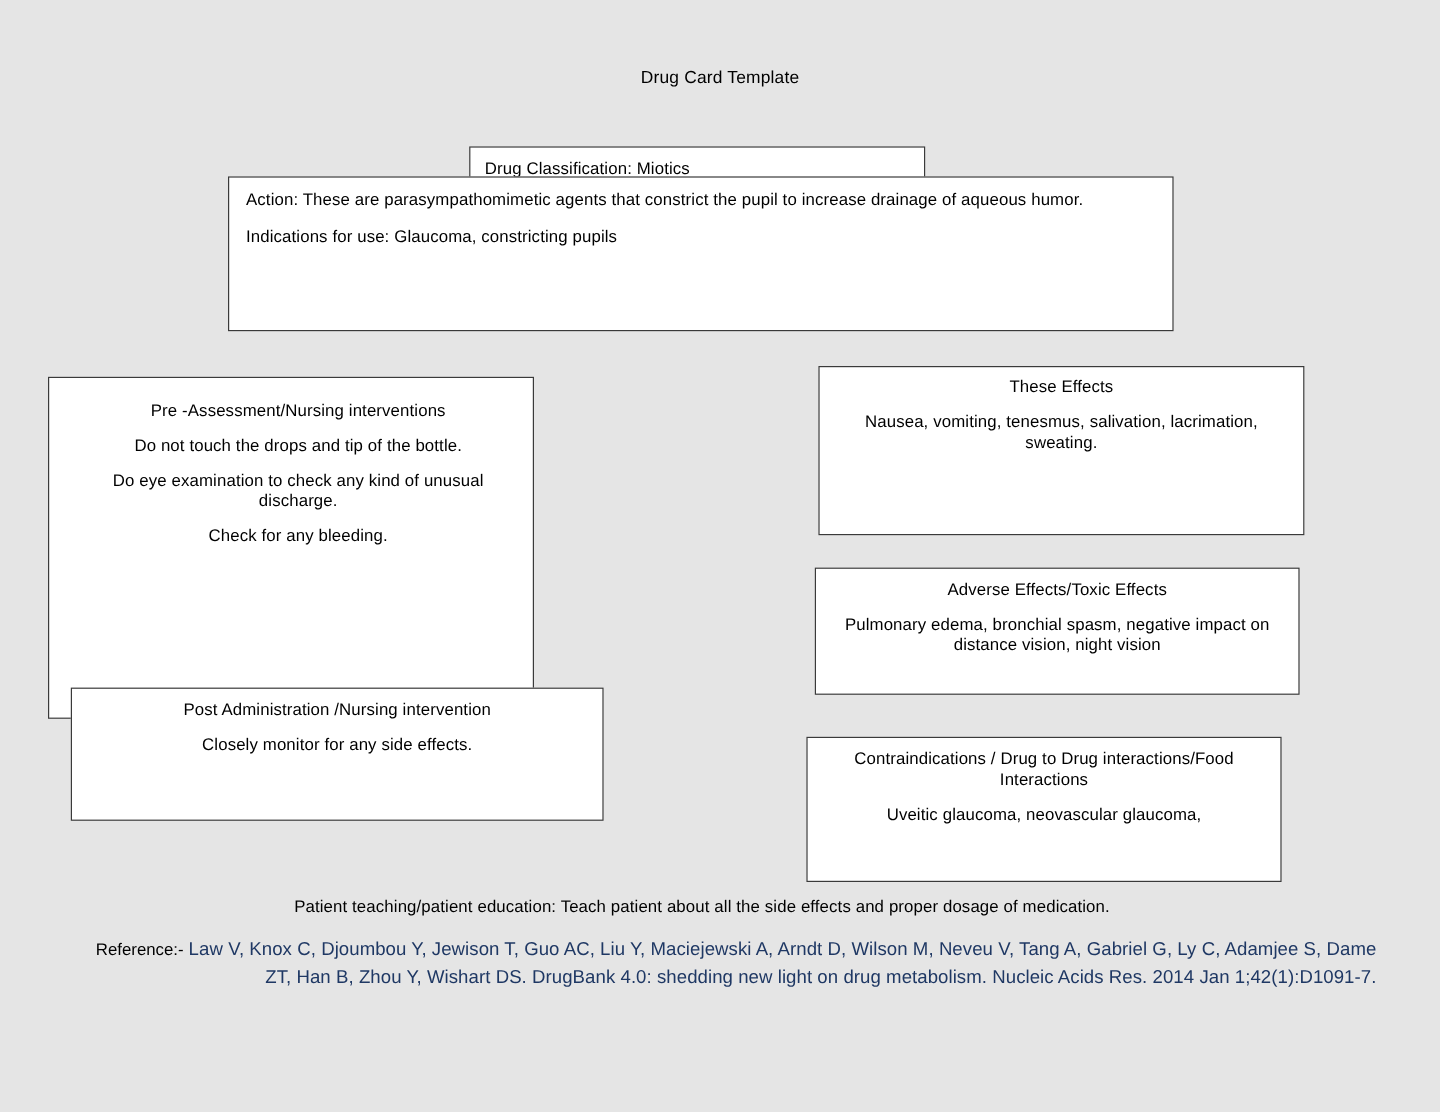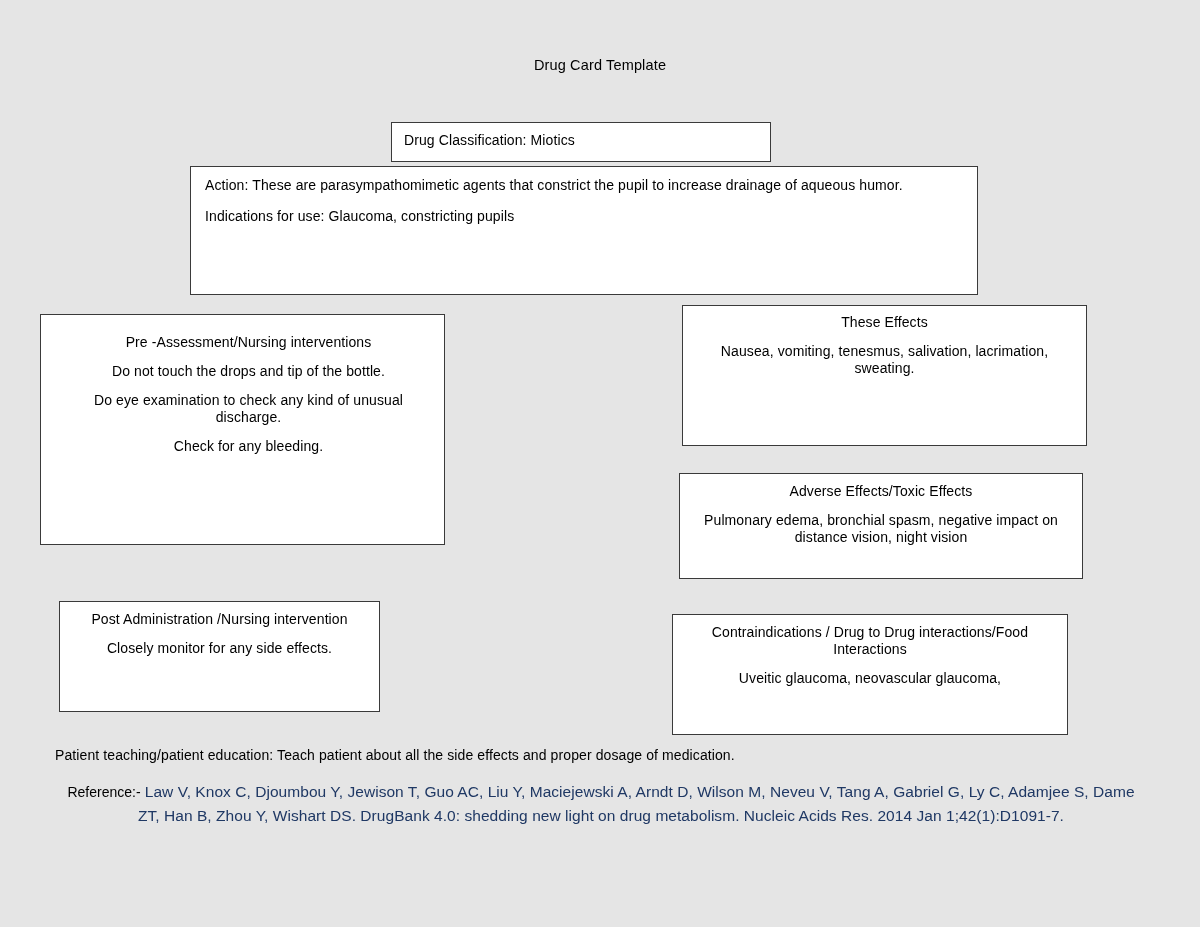--- a/index.html
+++ b/index.html
@@ -45,55 +45,55 @@
     color: #000000;
     margin: 0 0 18px 0;
   }
   .para:last-child { margin-bottom: 0; }
   .centered { text-align: center; }
   .left { text-align: left; }
 
   
   #box-classification { left: 391px; top: 122px; width: 380px; height: 40px; }
   #box-classification .inner { padding: 9px 12px; }
-  #box-action { left: 190px; top: 166px; width: 788px; height: 129px; }
+  #box-action { left: 190px; top: 147px; width: 788px; height: 129px; }
   #box-action .inner { padding: 10px 14px; }
-  #box-preassessment { left: 40px; top: 314px; width: 405px; height: 231px; padding-left: 12px; }
+  #box-preassessment { left: 40px; top: 314px; width: 405px; height: 285px; padding-left: 12px; }
   #box-preassessment .inner { padding: 19px 16px; }
-  #box-postadmin { left: 59px; top: 601px; width: 321px; height: 111px; }
+  #box-postadmin { left: 59px; top: 573px; width: 444px; height: 111px; }
   #box-postadmin .inner { padding: 9px 16px; }
   #box-sideeffects { left: 682px; top: 305px; width: 405px; height: 141px; }
   #box-sideeffects .inner { padding: 8px 14px; }
   #box-adverse { left: 679px; top: 473px; width: 404px; height: 106px; }
   #box-adverse .inner { padding: 9px 14px; }
   #box-contra { left: 672px; top: 614px; width: 396px; height: 121px; }
   #box-contra .inner { padding: 9px 18px; }
 
   .para.tight { margin-bottom: 12px; }
   .para.tight2 { margin-bottom: 14px; }
 
   #patient-teaching {
     position: absolute;
-    left: 55px;
+    left: 40px;
     top: 746px;
     width: 1090px;
     font-size: 14px;
     line-height: 18px;
     letter-spacing: 0.1px;
     color: #000000;
-    text-align: left;
+    text-align: center;
   }
   #reference-block {
     position: absolute;
     left: 55px;
     top: 780px;
     width: 1092px;
     font-size: 15px;
     line-height: 23px;
-    text-align: center;
+    text-align: right;
   }
   .ref-label {
     color: #000000;
     font-size: 14px;
   }
   .ref-body {
     color: #1F3864;
     font-size: 15.5px;
     letter-spacing: 0.05px;
   }

